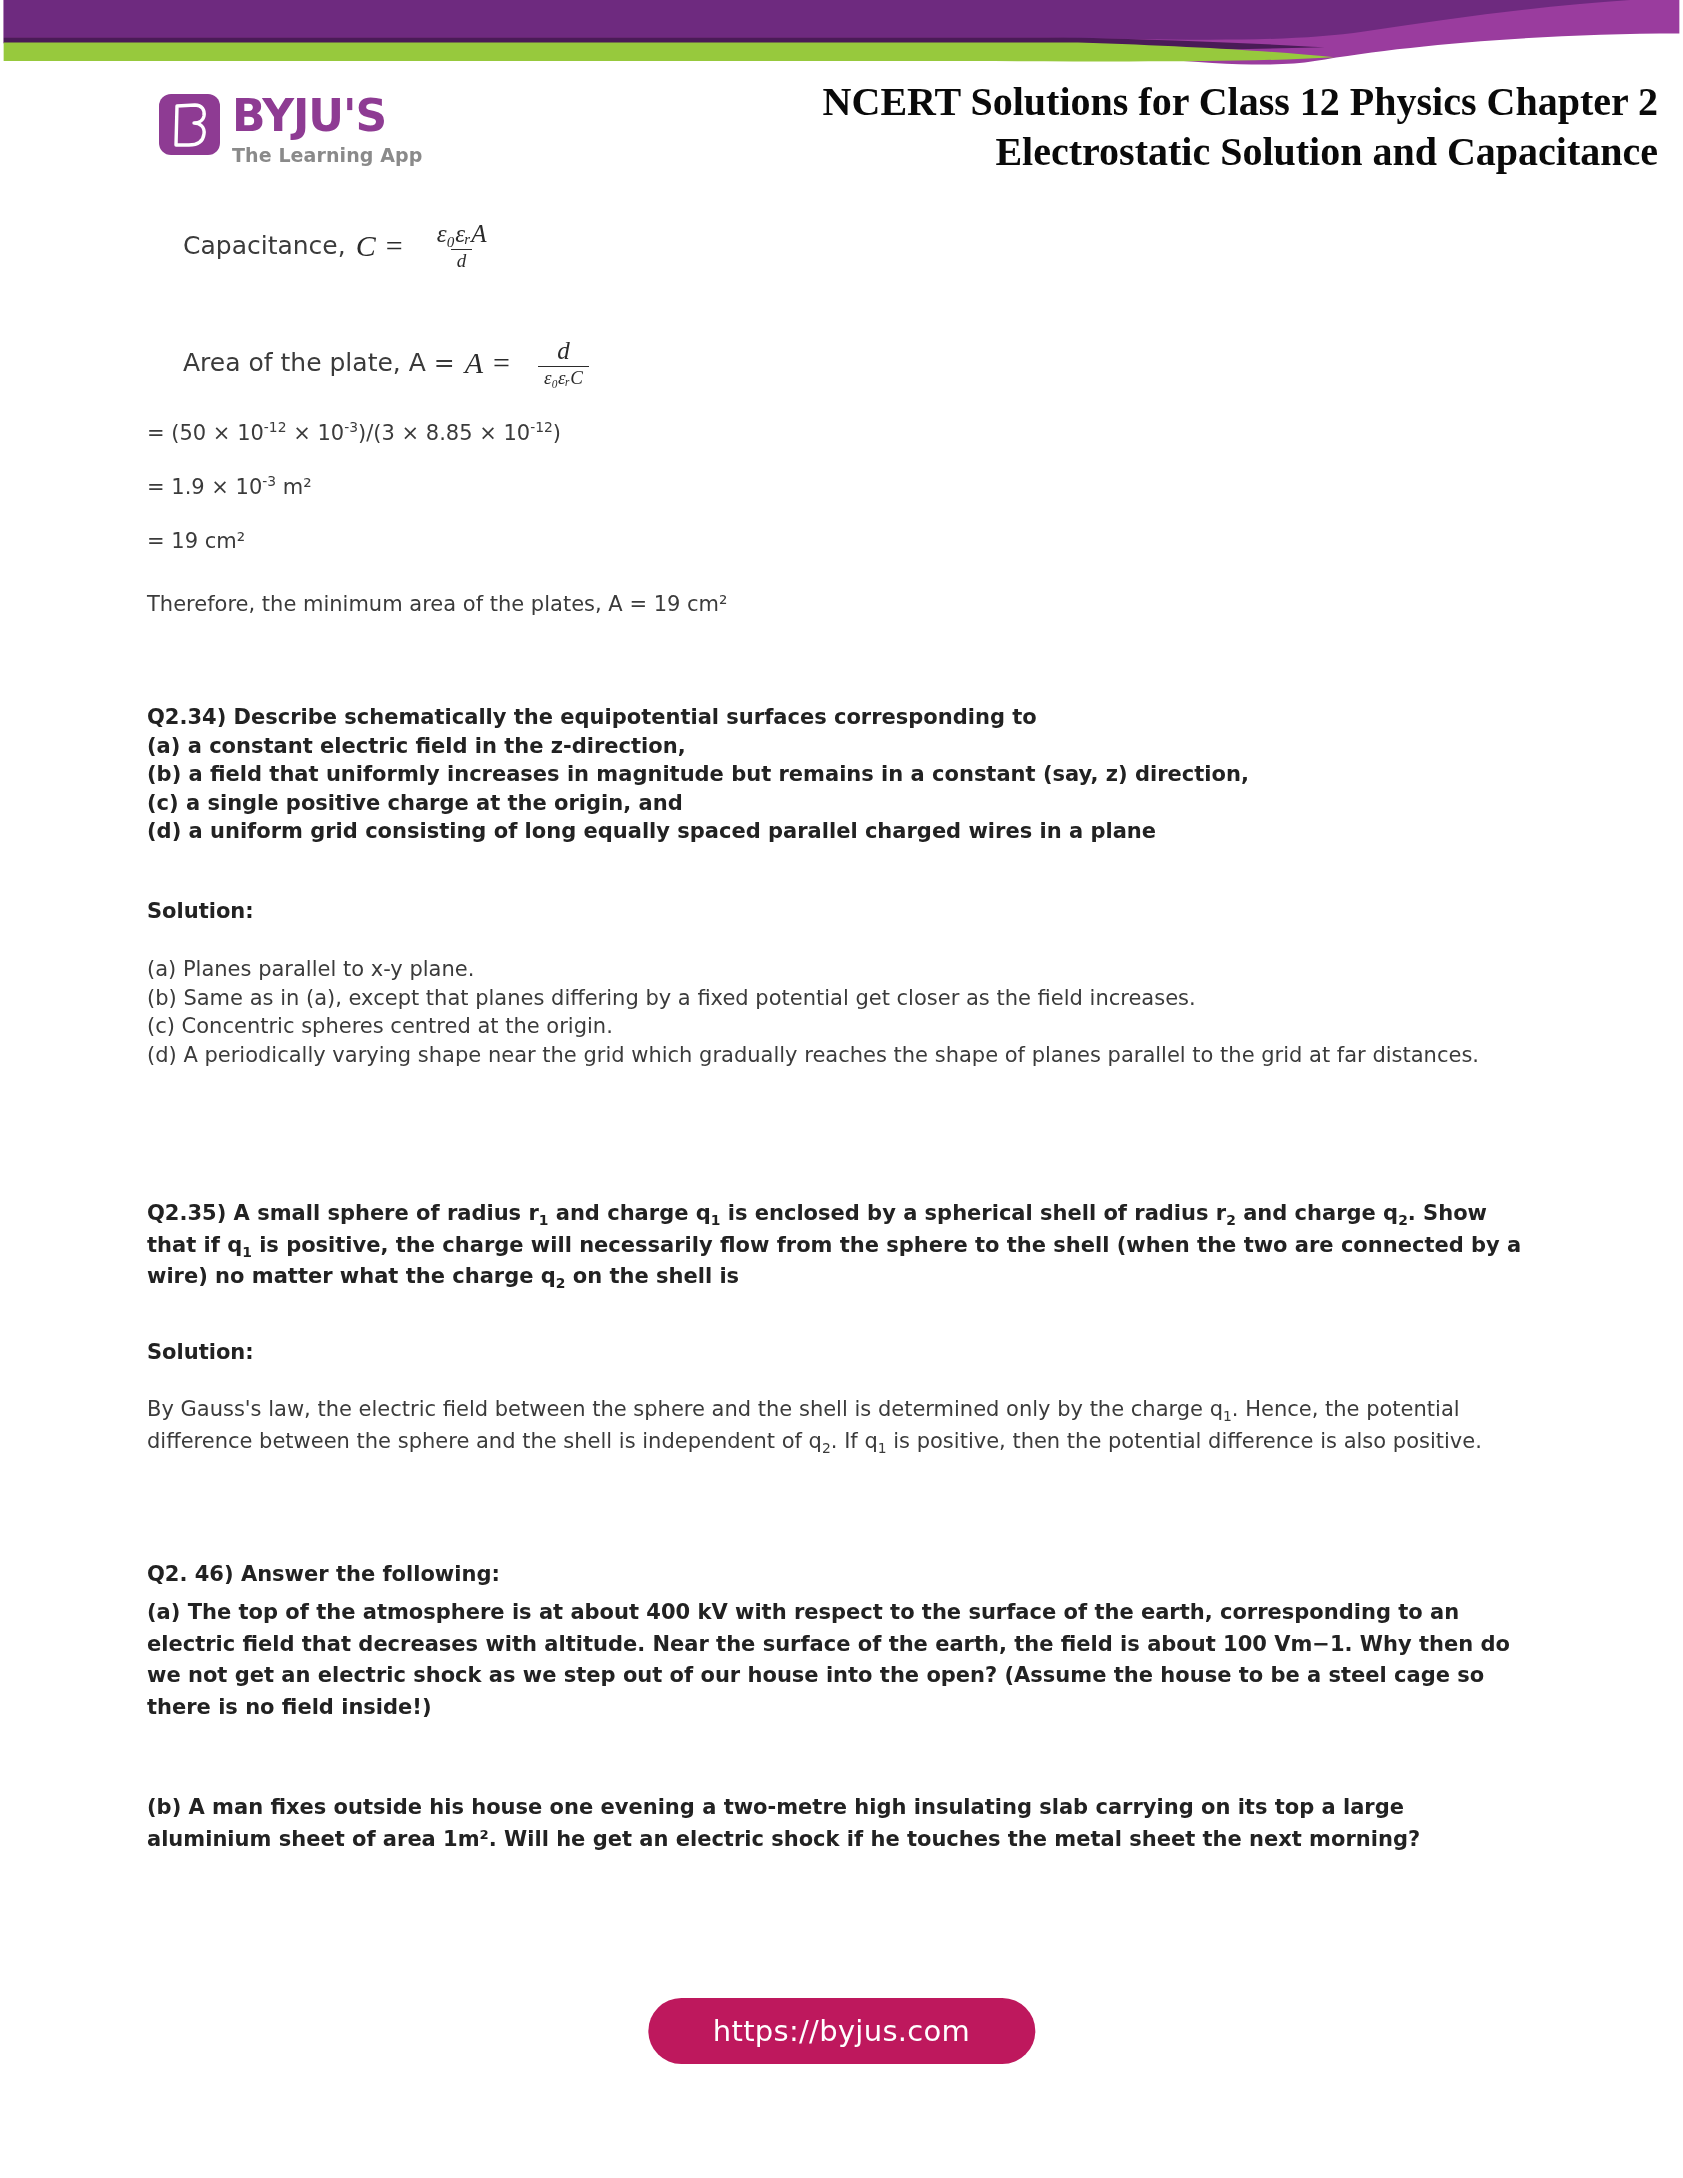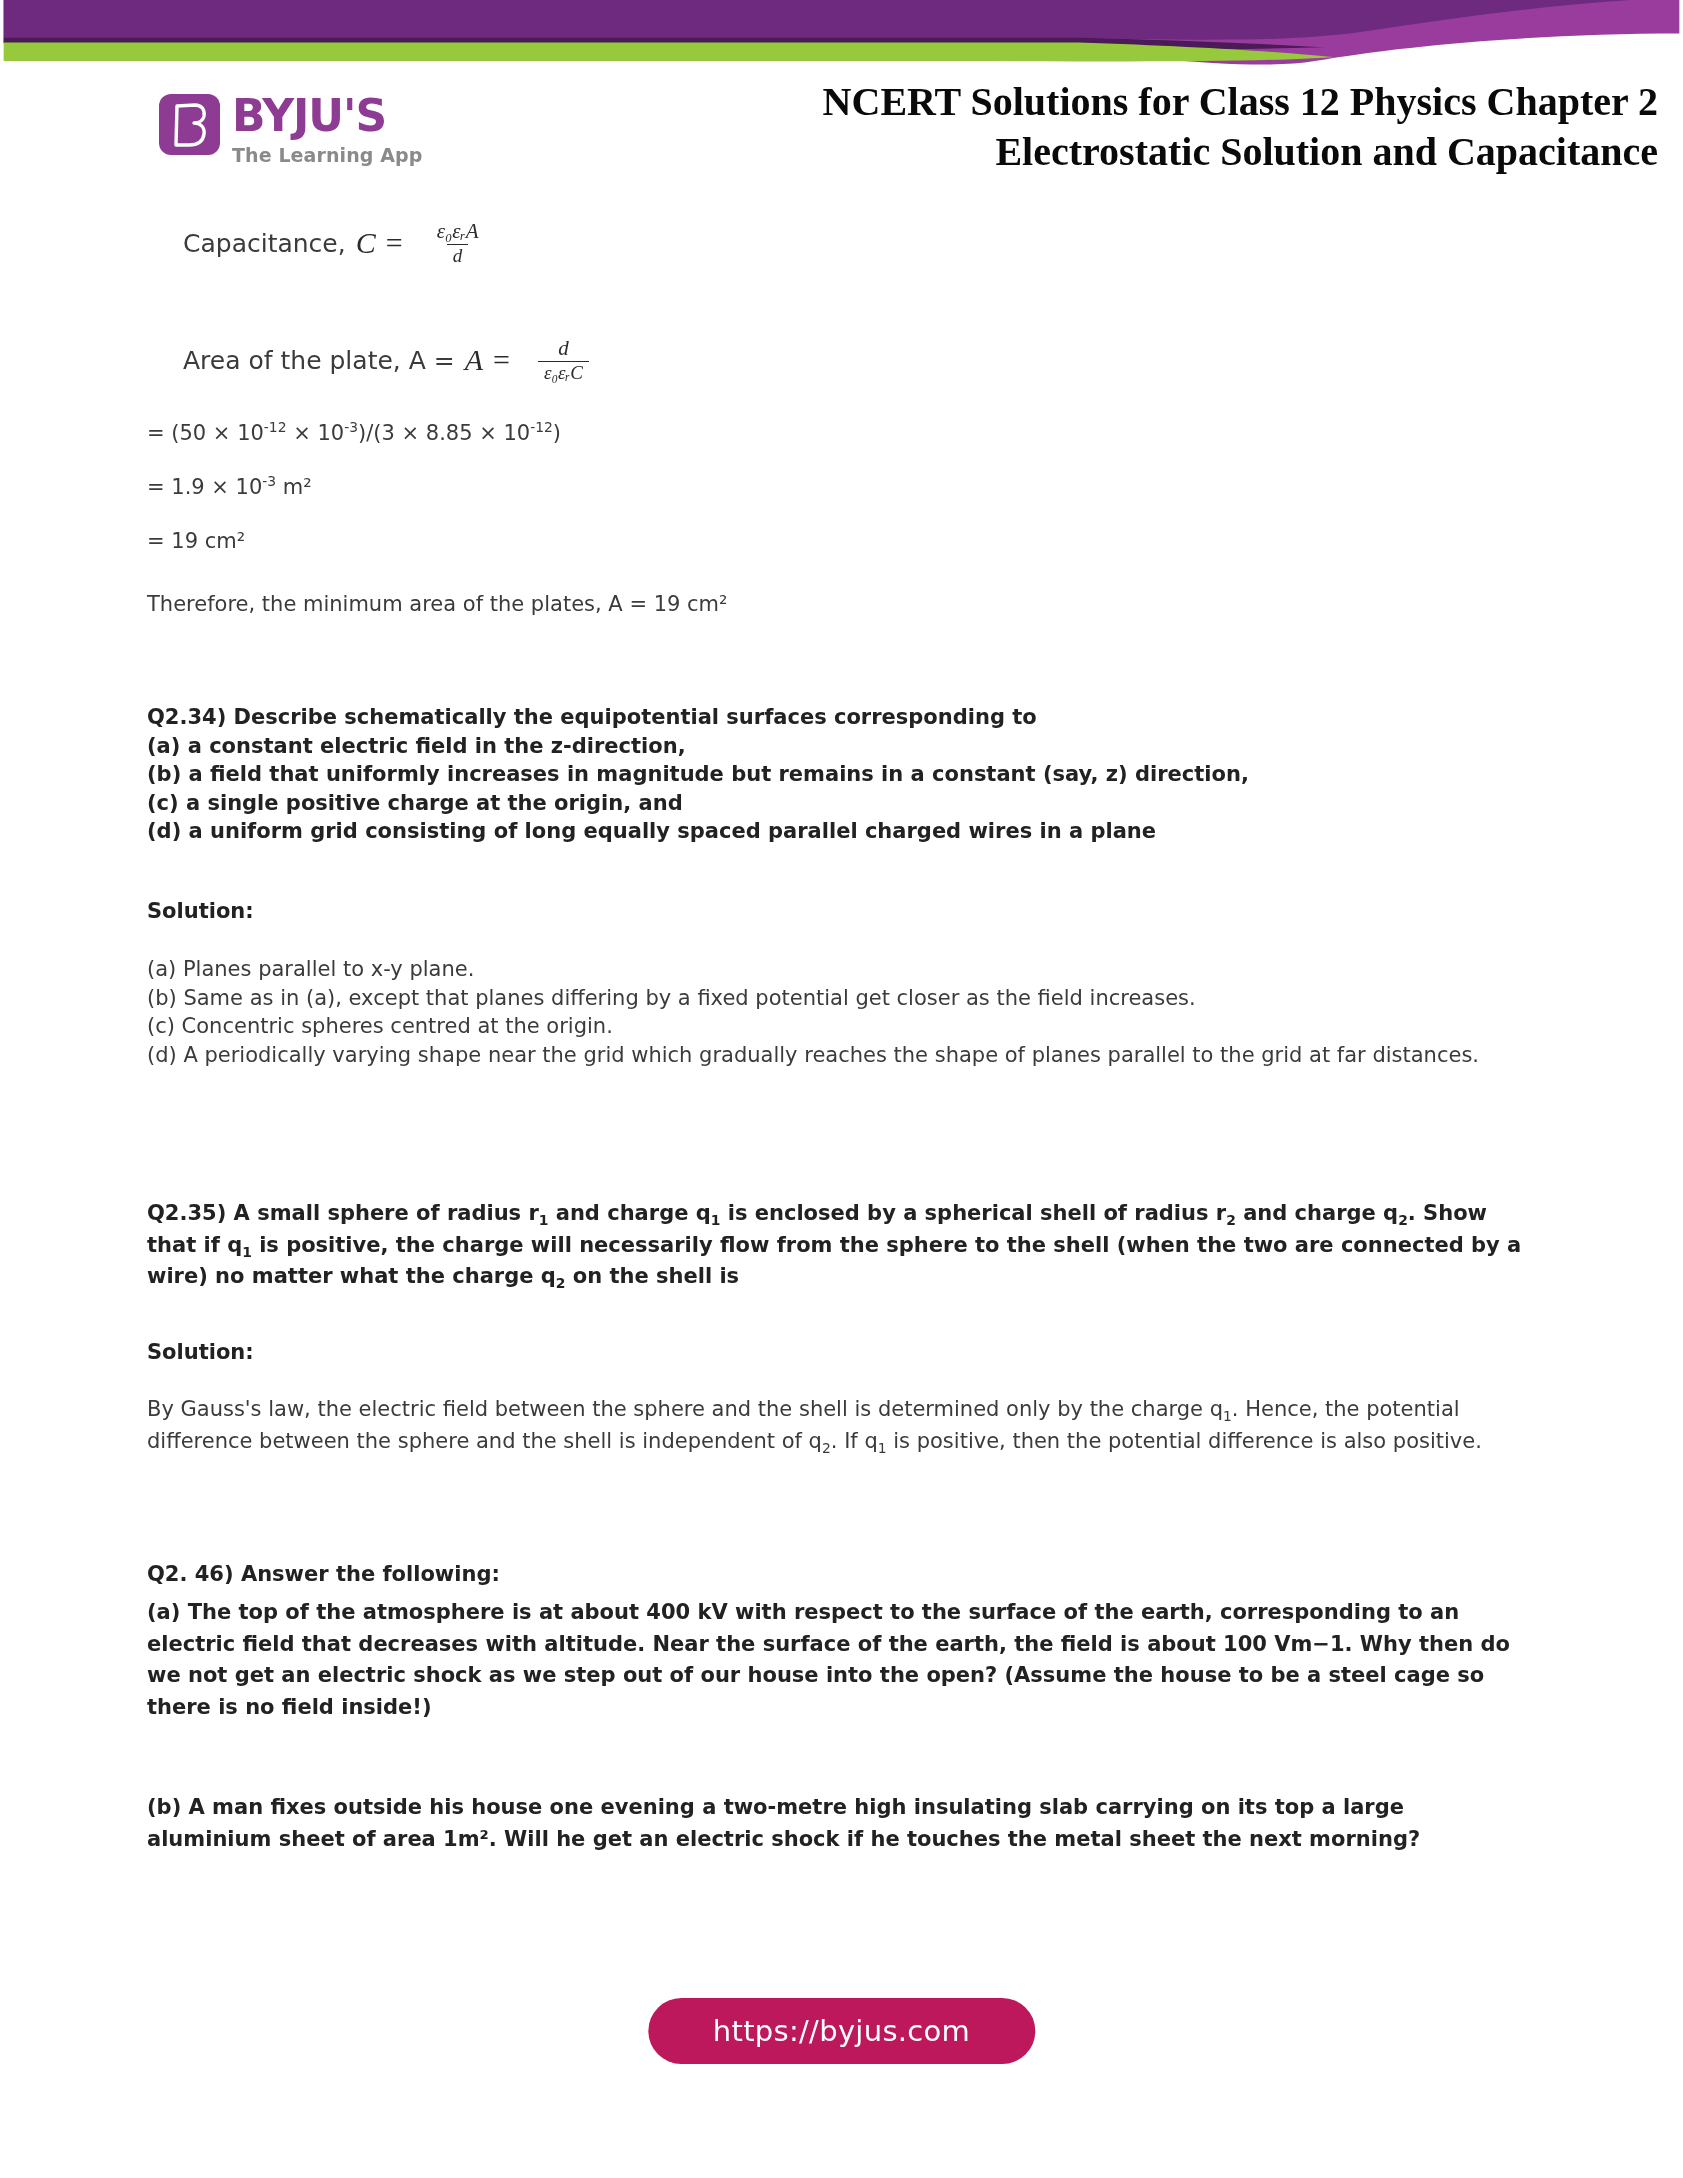--- a/index.html
+++ b/index.html
@@ -134,21 +134,21 @@
     display: inline-flex;
     flex-direction: column;
     align-items: center;
     vertical-align: middle;
     margin-left: 18px;
     font-family: "Liberation Serif", serif;
     font-style: italic;
     color: #2b2b2b;
   }
   .frac .num {
-    font-size: 21px;
+    font-size: 25px;
     padding: 0 6px 1px 6px;
     line-height: 1.1;
   }
   .frac .den {
     font-size: 19px;
     padding: 1px 6px 0 6px;
     border-top: 1.6px solid #2b2b2b;
     line-height: 1.1;
   }
 

